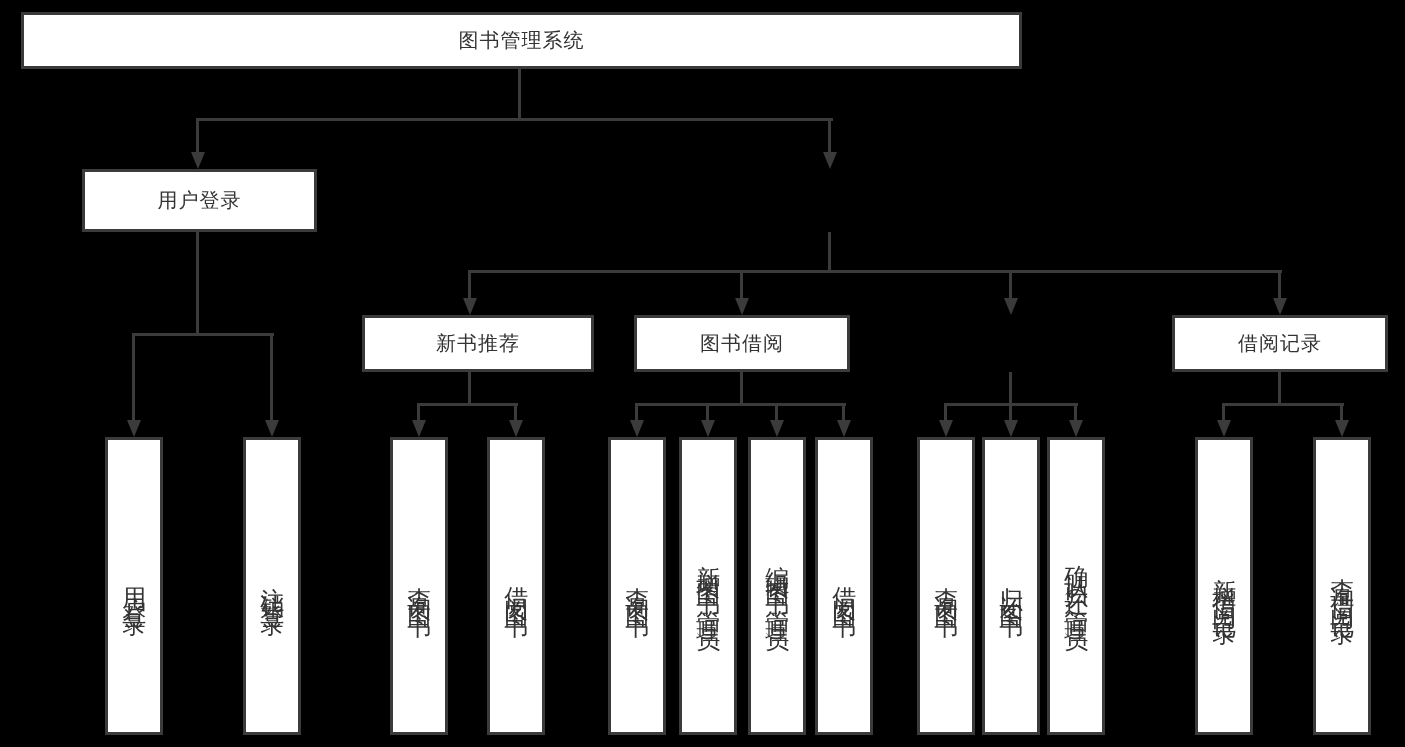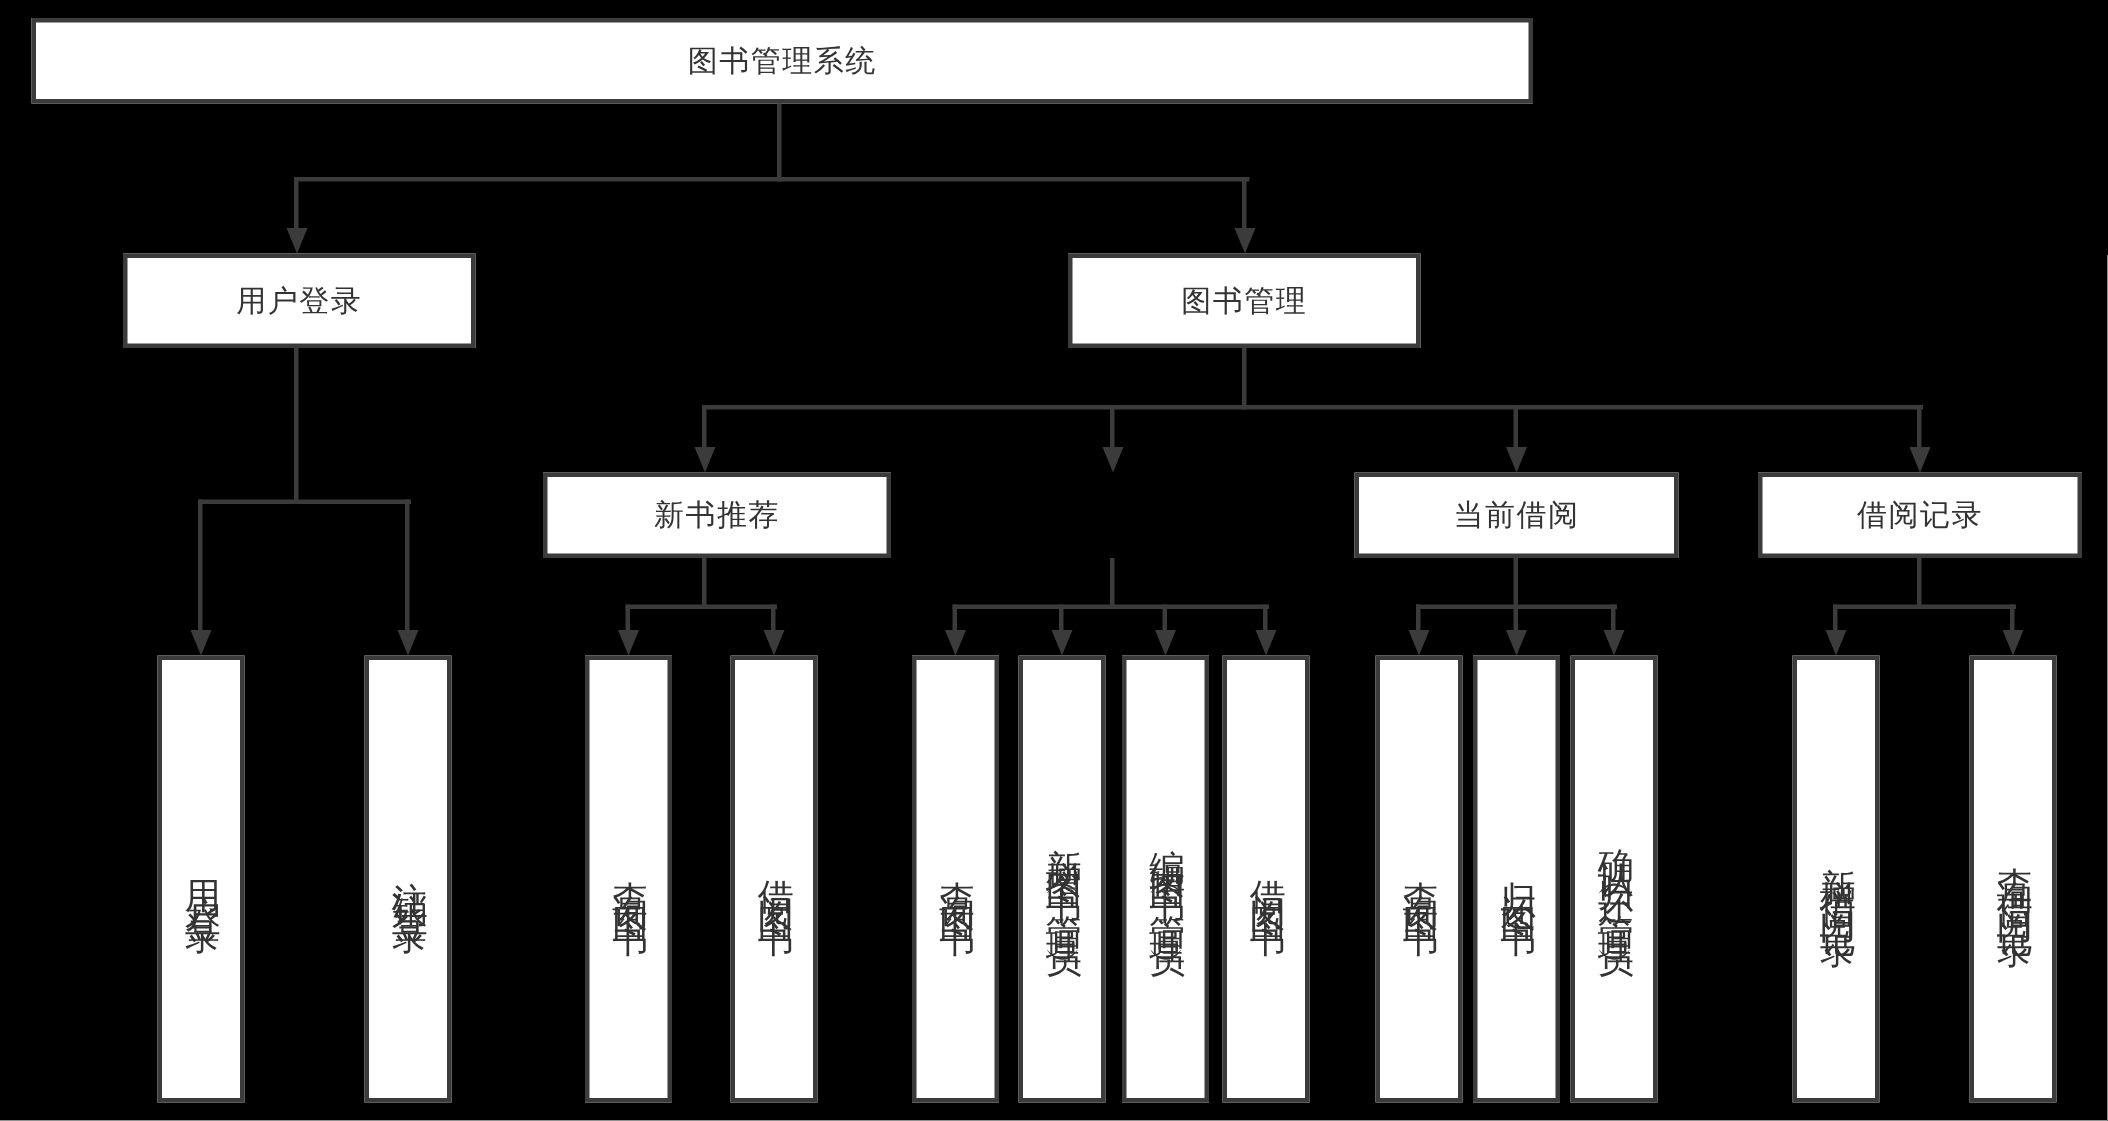--- a/index.html
+++ b/index.html
@@ -66,23 +66,20 @@
   <div class="vline" style="left:518px; top:69px; height:52px;"></div>
   <div class="hline" style="left:196px; top:118px; width:637px;"></div>
   <div class="vline" style="left:196px; top:118px; height:35px;"></div>
   <div class="arrow" style="left:191px; top:152px;"></div>
   <div class="vline" style="left:828px; top:118px; height:35px;"></div>
   <div class="arrow" style="left:823px; top:152px;"></div>
 
   <div class="box hlabel" style="left:82px; top:169px; width:235px; height:63px;">
     <span>用户登录</span>
   </div>
-  <div class="box hlabel" style="left:712px; top:169px; width:235px; height:63px;">
-    <span>图书管理</span>
-  </div>
 
   <div class="vline" style="left:196px; top:232px; height:103px;"></div>
   <div class="hline" style="left:132px; top:333px; width:142px;"></div>
   <div class="vline" style="left:132px; top:333px; height:88px;"></div>
   <div class="arrow" style="left:127px; top:420px;"></div>
   <div class="vline" style="left:270px; top:333px; height:88px;"></div>
   <div class="arrow" style="left:265px; top:420px;"></div>
 
   <div class="vline" style="left:828px; top:232px; height:41px;"></div>
   <div class="hline" style="left:468px; top:270px; width:814px;"></div>
@@ -91,22 +88,22 @@
   <div class="vline" style="left:740px; top:270px; height:29px;"></div>
   <div class="arrow" style="left:735px; top:298px;"></div>
   <div class="vline" style="left:1009px; top:270px; height:29px;"></div>
   <div class="arrow" style="left:1004px; top:298px;"></div>
   <div class="vline" style="left:1278px; top:270px; height:29px;"></div>
   <div class="arrow" style="left:1273px; top:298px;"></div>
 
   <div class="box hlabel" style="left:362px; top:315px; width:232px; height:57px;">
     <span>新书推荐</span>
   </div>
-  <div class="box hlabel" style="left:903px; top:315px; width:216px; height:57px;">
-    <span>当前借阅</span>
+  <div class="box hlabel" style="left:634px; top:315px; width:216px; height:57px;">
+    <span>图书借阅</span>
   </div>
   <div class="box hlabel" style="left:1172px; top:315px; width:216px; height:57px;">
     <span>借阅记录</span>
   </div>
 
   <div class="vline" style="left:468px; top:372px; height:34px;"></div>
   <div class="hline" style="left:417px; top:403px; width:101px;"></div>
   <div class="vline" style="left:417px; top:403px; height:18px;"></div>
   <div class="arrow" style="left:412px; top:420px;"></div>
   <div class="vline" style="left:514px; top:403px; height:18px;"></div>

